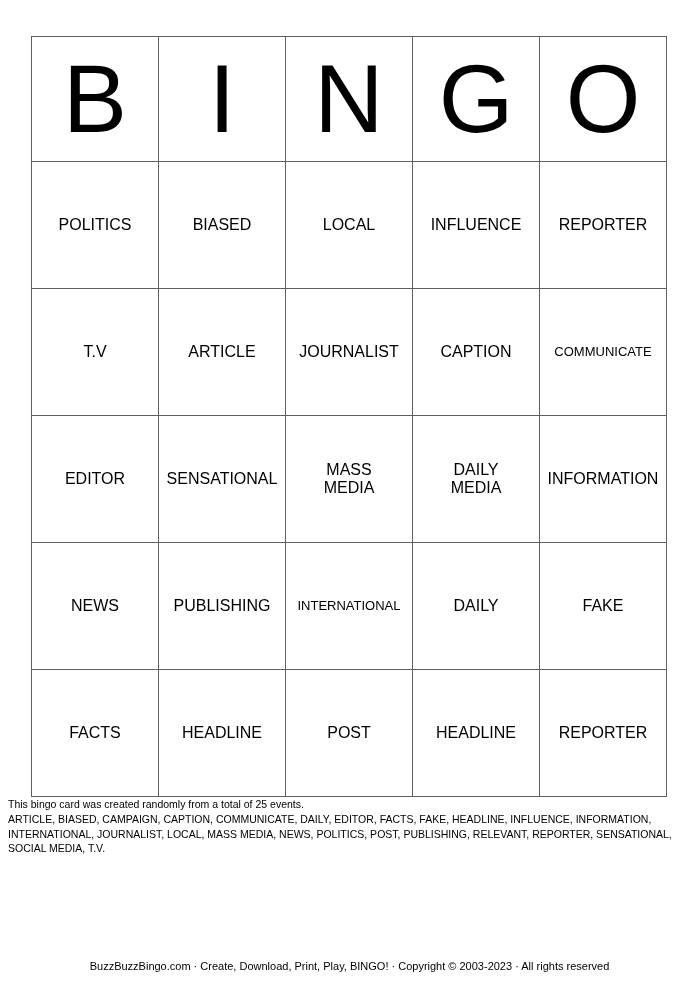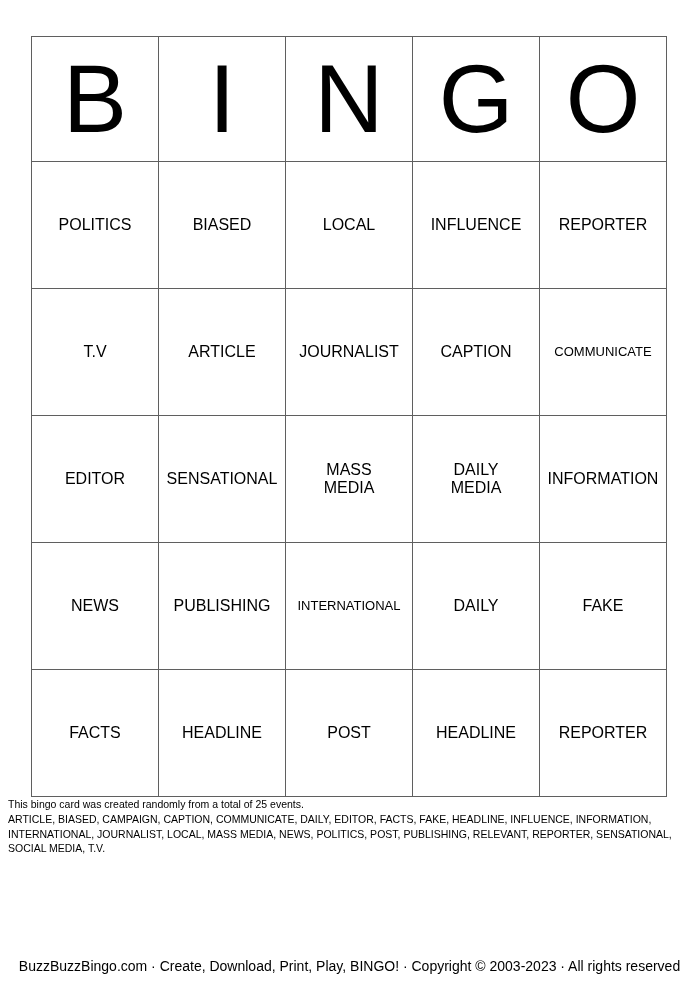--- a/index.html
+++ b/index.html
@@ -58,21 +58,21 @@
     font-size: 10.5px;
     line-height: 14.8px;
     color: #000000;
   }
   .bottom-line {
     position: absolute;
     left: 0;
     top: 958px;
     width: 699px;
     text-align: center;
-    font-size: 14px;
+    font-size: 11px;
     line-height: 17px;
     color: #000000;
   }
 </style>
 </head>
 <body>
 
 <div class="page">
 
   <table class="card">

